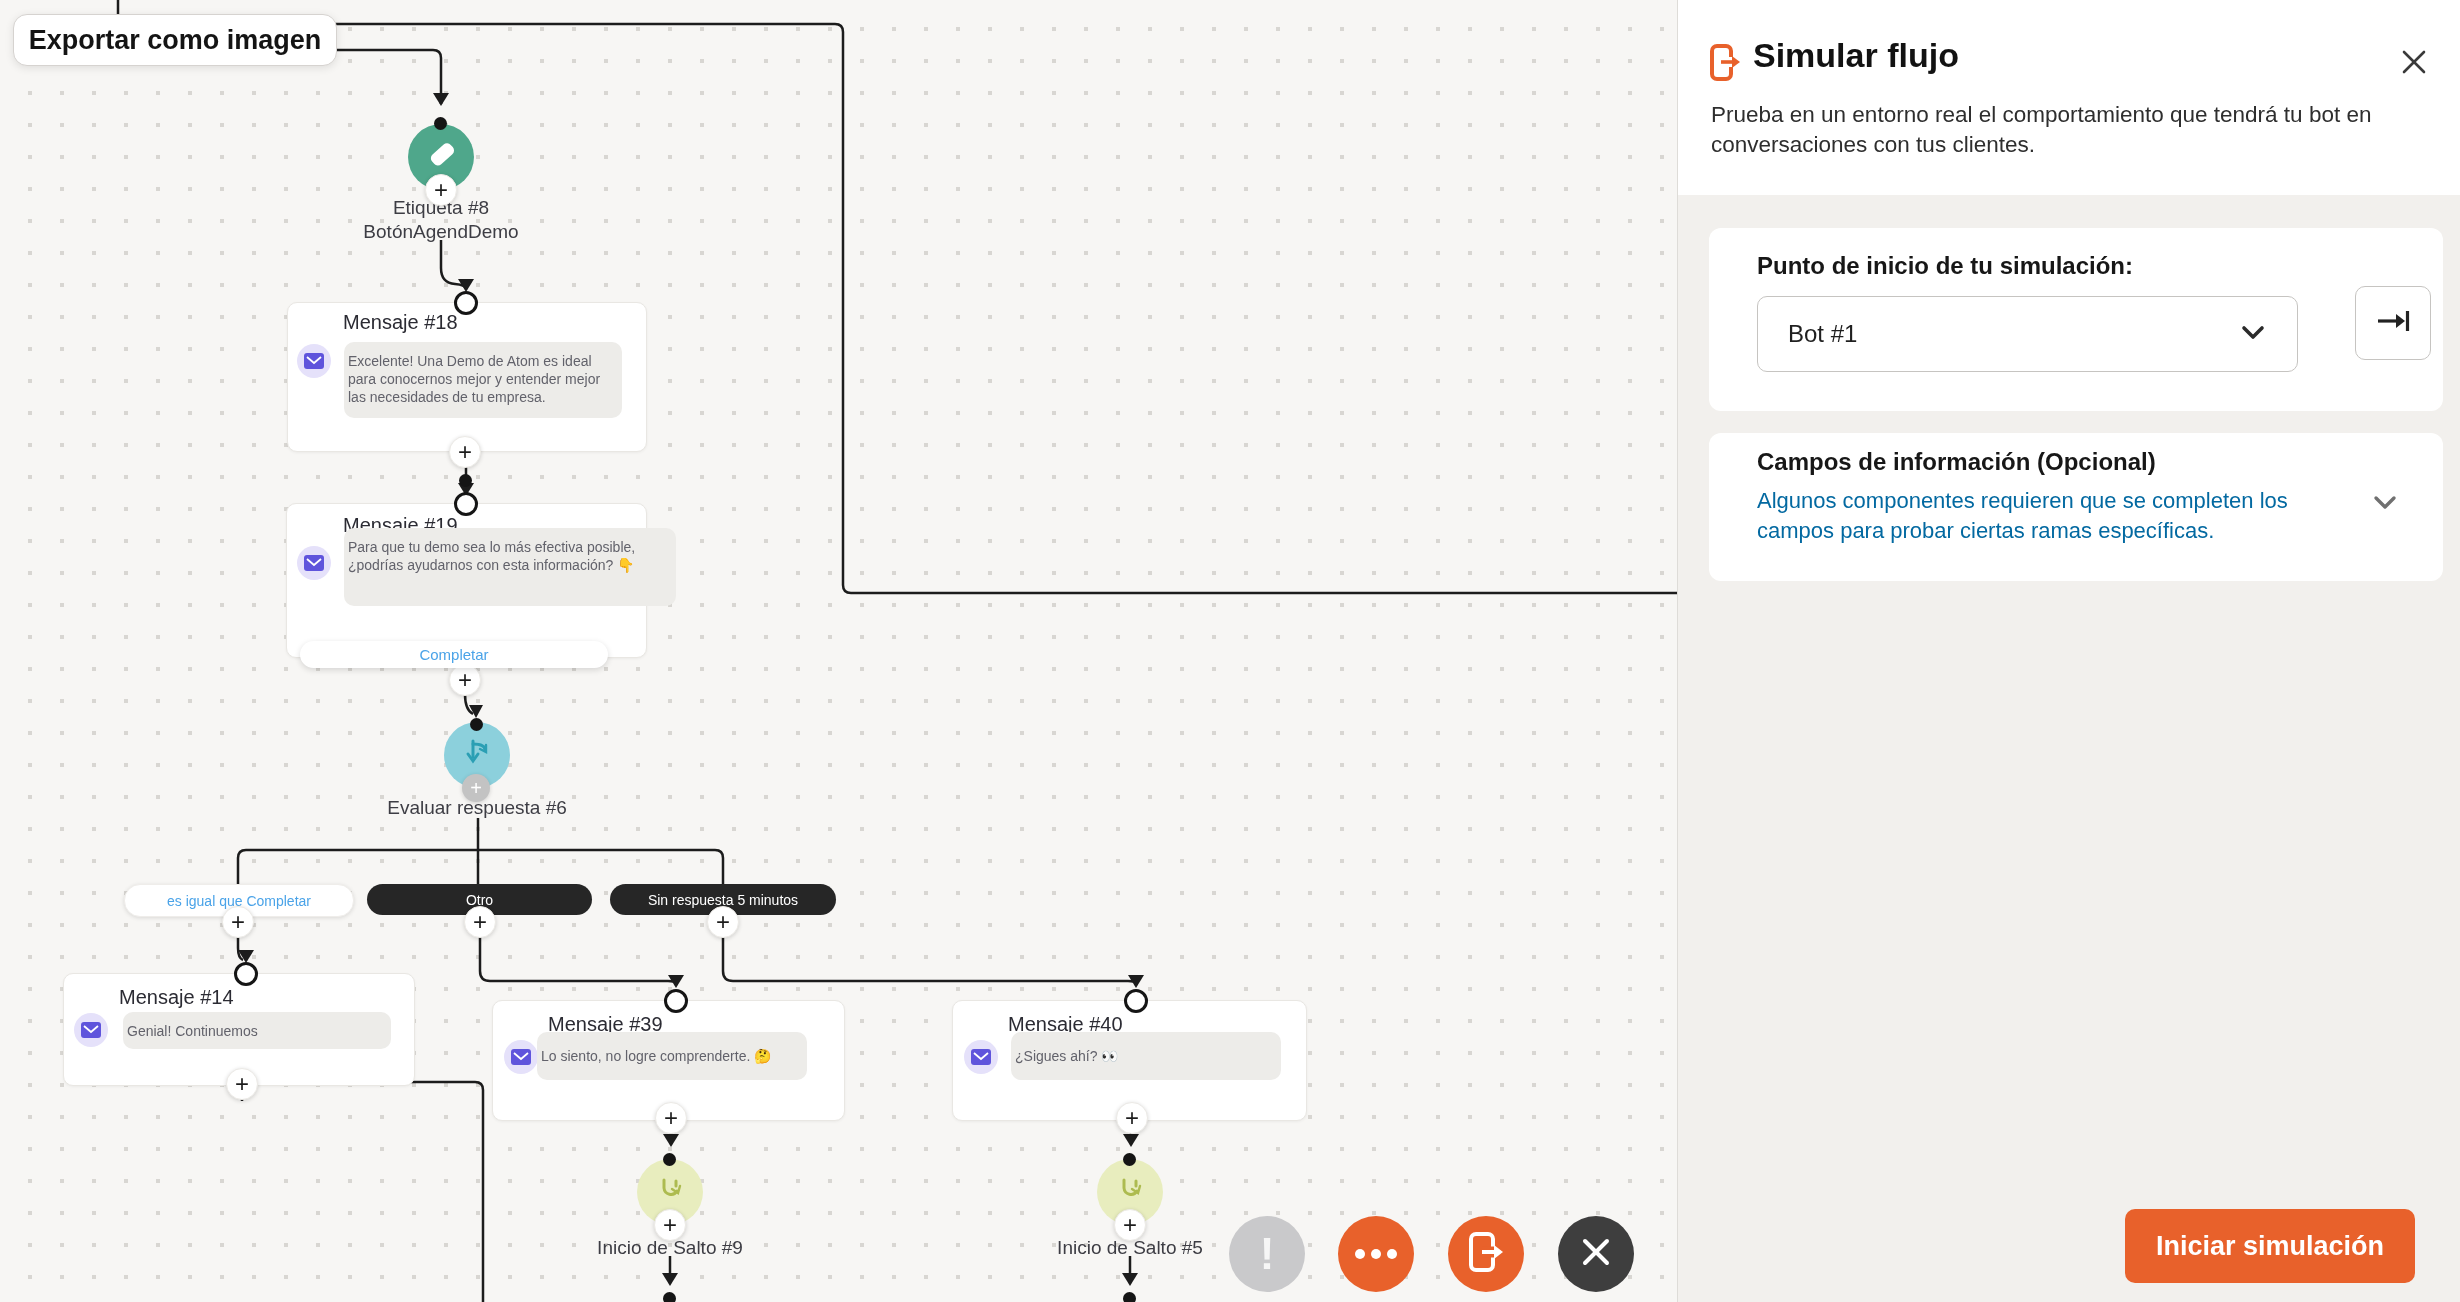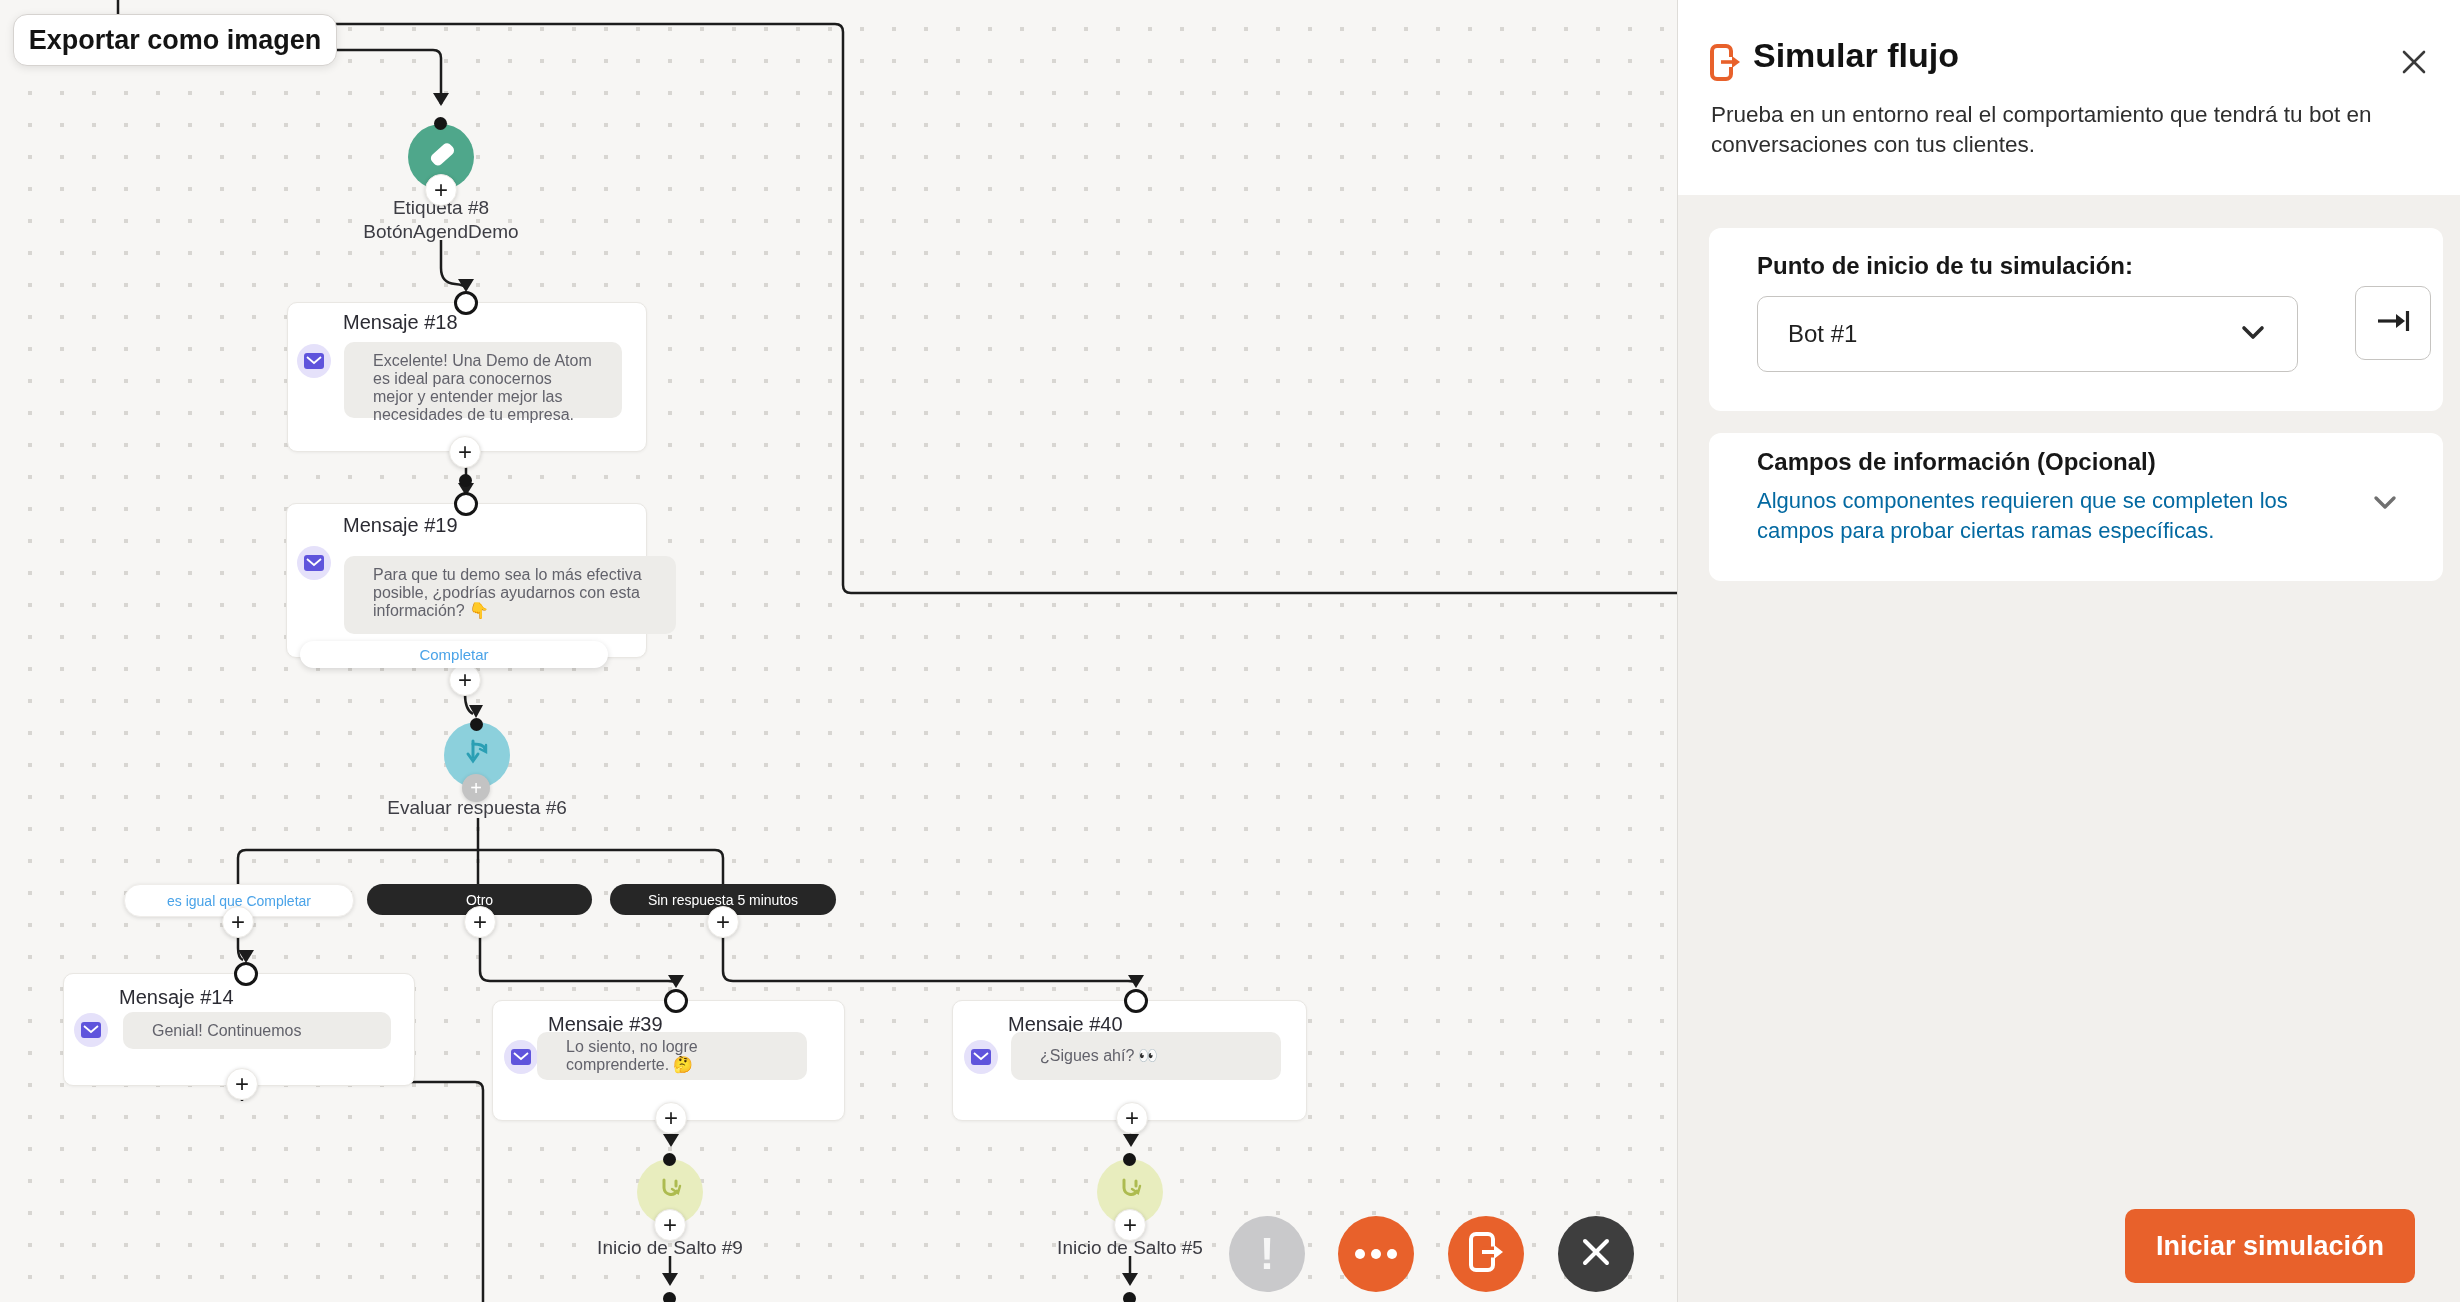--- a/index.html
+++ b/index.html
@@ -15,21 +15,21 @@
   .export-tip{left:13px;top:14px;width:322px;height:50px;background:#fff;border:1.5px solid #D6D3D0;
               border-radius:14px;box-shadow:0 2px 8px rgba(0,0,0,.10);display:flex;align-items:center;
               justify-content:center;font-size:27px;font-weight:bold;color:#141414;z-index:6}
   
   .node-card{background:#fff;border:1px solid #E9E7E3;border-radius:10px;z-index:2;
              box-shadow:0 1px 3px rgba(0,0,0,.05);box-sizing:border-box}
   .node-title{position:absolute;font-size:20px;color:#2B2B33;white-space:nowrap}
   .env-wrap{position:absolute;width:34px;height:34px;border-radius:50%;background:#E5E1FA;
             display:flex;align-items:center;justify-content:center}
   .bubble{position:absolute;background:#EDECE9;border-radius:10px;box-sizing:border-box;
-          font-size:16px;line-height:18px;color:#62626B;padding:10px 29px}
+          font-size:14px;line-height:18px;color:#62626B;padding:10px 4px}
   .bubble.center{display:flex;align-items:center}
   
   .circle-node{width:66px;height:66px;border-radius:50%;z-index:2;display:flex;align-items:center;justify-content:center}
   .node-label{z-index:2;width:300px;text-align:center;font-size:19px;line-height:24px;color:#3D3D44}
   
   .plus{width:32px;height:32px;border-radius:50%;background:#fff;border:1px solid #ECEAE6;z-index:3;
         box-shadow:0 1px 4px rgba(0,0,0,.16);display:flex;align-items:center;justify-content:center;
         font-size:24px;font-weight:400;color:#1c1c1c;box-sizing:border-box}
   .plus.gray{width:28px;height:28px;background:#C3C3C3;border:none;color:#fff;font-size:20px}
   .ring{width:24px;height:24px;border-radius:50%;background:#fff;border:3px solid #151515;
@@ -139,21 +139,21 @@
   <div class="abs dot" style="left:459px;top:474px"></div>
 
   <div class="abs node-card" style="left:286px;top:503px;width:361px;height:155px">
     <div class="node-title" style="left:56px;top:10px">Mensaje #19</div>
     <div class="env-wrap" style="left:10px;top:42px">
       <svg width="20" height="16" viewBox="0 0 20 16">
           <rect width="20" height="16" rx="3" fill="#5F54DC"></rect>
           <polyline points="3,4 10,10 17,4" fill="none" stroke="#fff" stroke-width="1.8"></polyline>
         </svg>
     </div>
-    <div class="bubble" style="left:57px;top:52px;width:332px;height:78px">Para que tu demo sea lo más efectiva posible, ¿podrías ayudarnos con esta información? 👇</div>
+    <div class="bubble" style="left:57px;top:24px;width:332px;height:78px">Para que tu demo sea lo más efectiva posible, ¿podrías ayudarnos con esta información? 👇</div>
   </div>
   <div class="abs ring" style="left:454px;top:492px"></div>
   <div class="abs quick-reply">Completar</div>
   <div class="abs plus" style="left:449px;top:664px;z-index:3">+</div>
   <div class="abs dot" style="left:470px;top:718px"></div>
 
   <div class="abs circle-node" style="left:444px;top:722px;background:#8CD0DC">
     <span>
       <svg width="36" height="36" viewBox="0 0 36 36" fill="none" stroke="#2B9FB4" stroke-width="3" stroke-linecap="round">
         <path d="M14,6 V22"></path>

